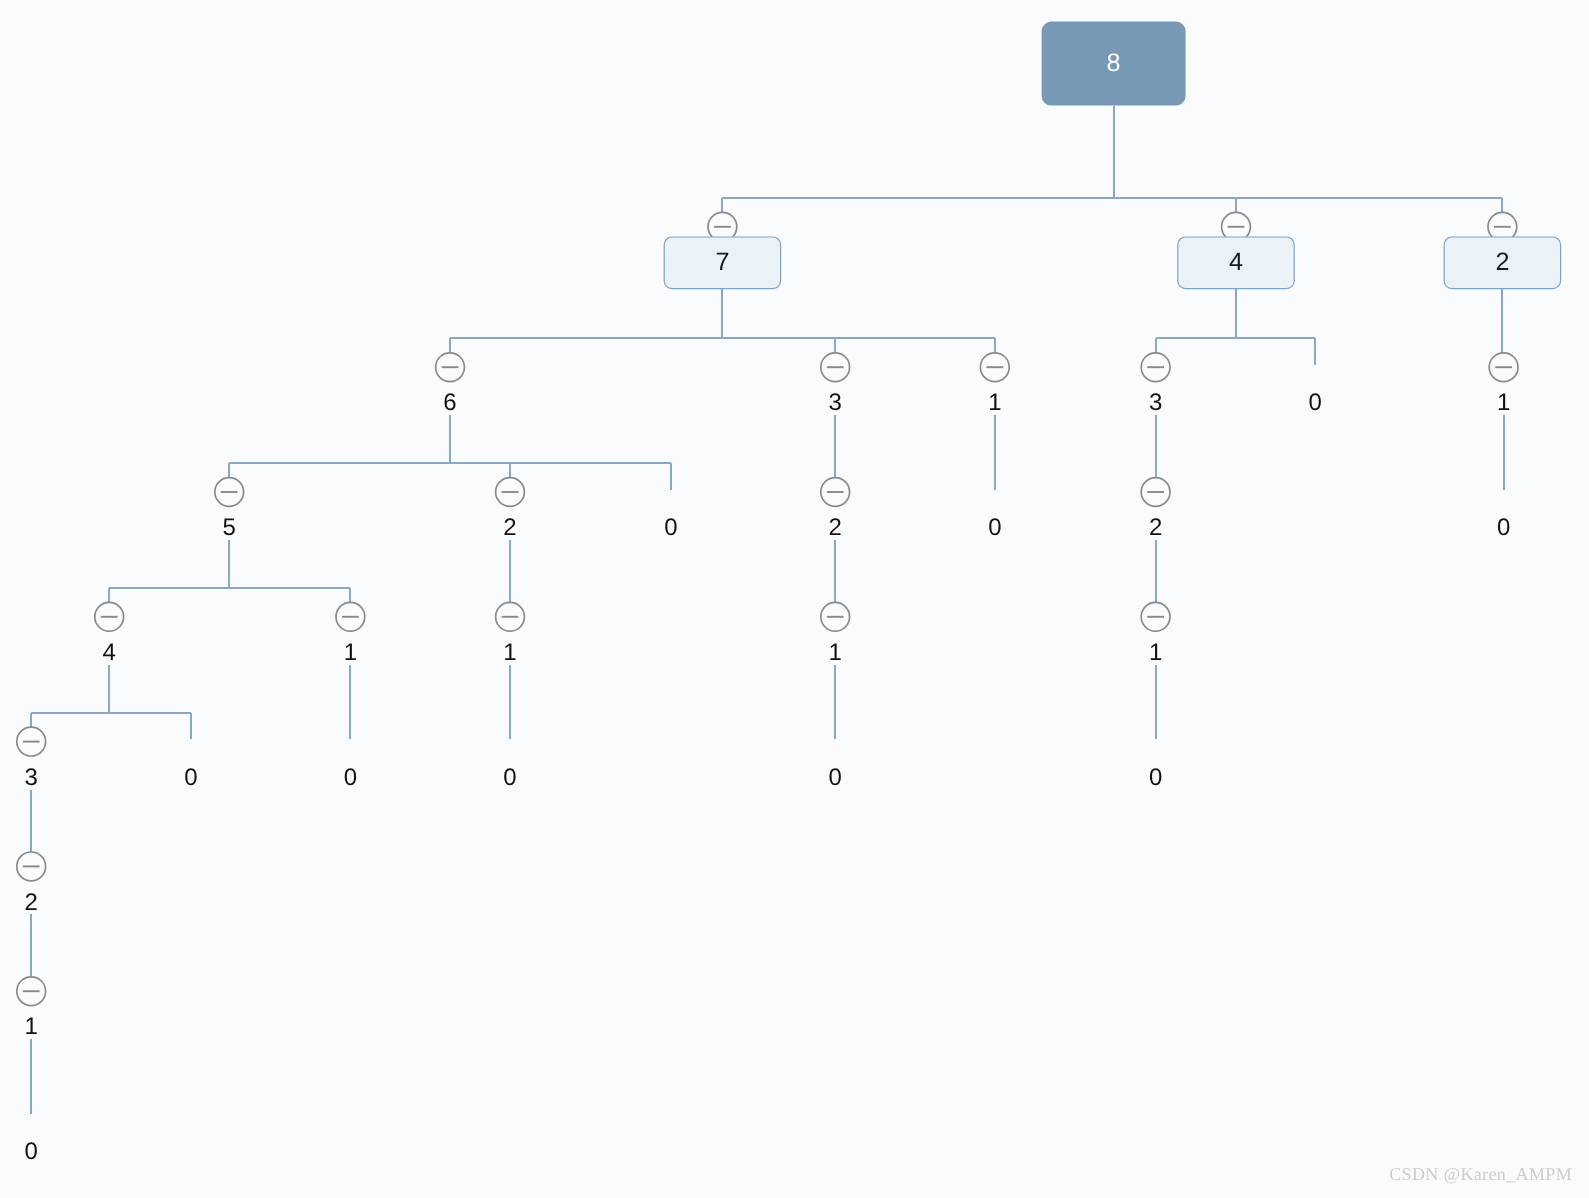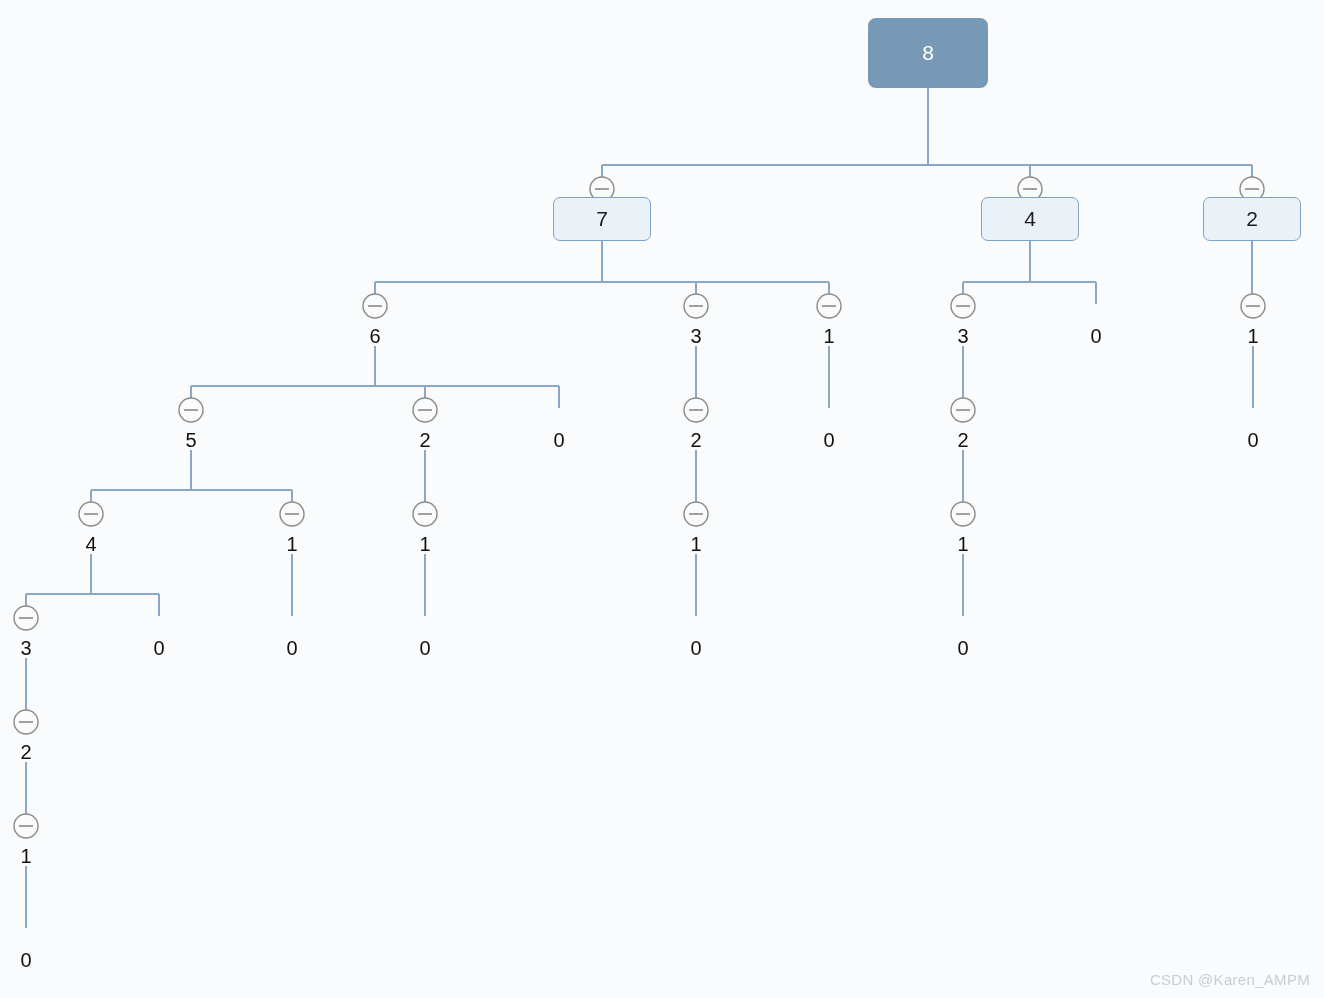--- a/index.html
+++ b/index.html
@@ -63,21 +63,21 @@
     white-space: nowrap;
     transform: translate(-50%, 0);
     line-height: 1;
   }
   .watermark {
     position: absolute;
     right: 14px;
     bottom: 10px;
     color: #c9cdd2;
     font-size: 15px;
-    font-family: Liberation Sans, sans-serif;
+    font-family: Liberation Serif, serif;
     letter-spacing: 0.3px;
   }
 </style>
 </head>
 <body>
 
 <div id="canvas-root">
   <svg class="tree-svg" id="tree-svg" viewBox="0 0 1324 998">
       <line x1="928" y1="88" x2="928" y2="165" stroke="#8aa8c4" stroke-width="1.6" shape-rendering="crispEdges"></line>
       <line x1="602" y1="165" x2="1252" y2="165" stroke="#8aa8c4" stroke-width="1.6" shape-rendering="crispEdges"></line>

